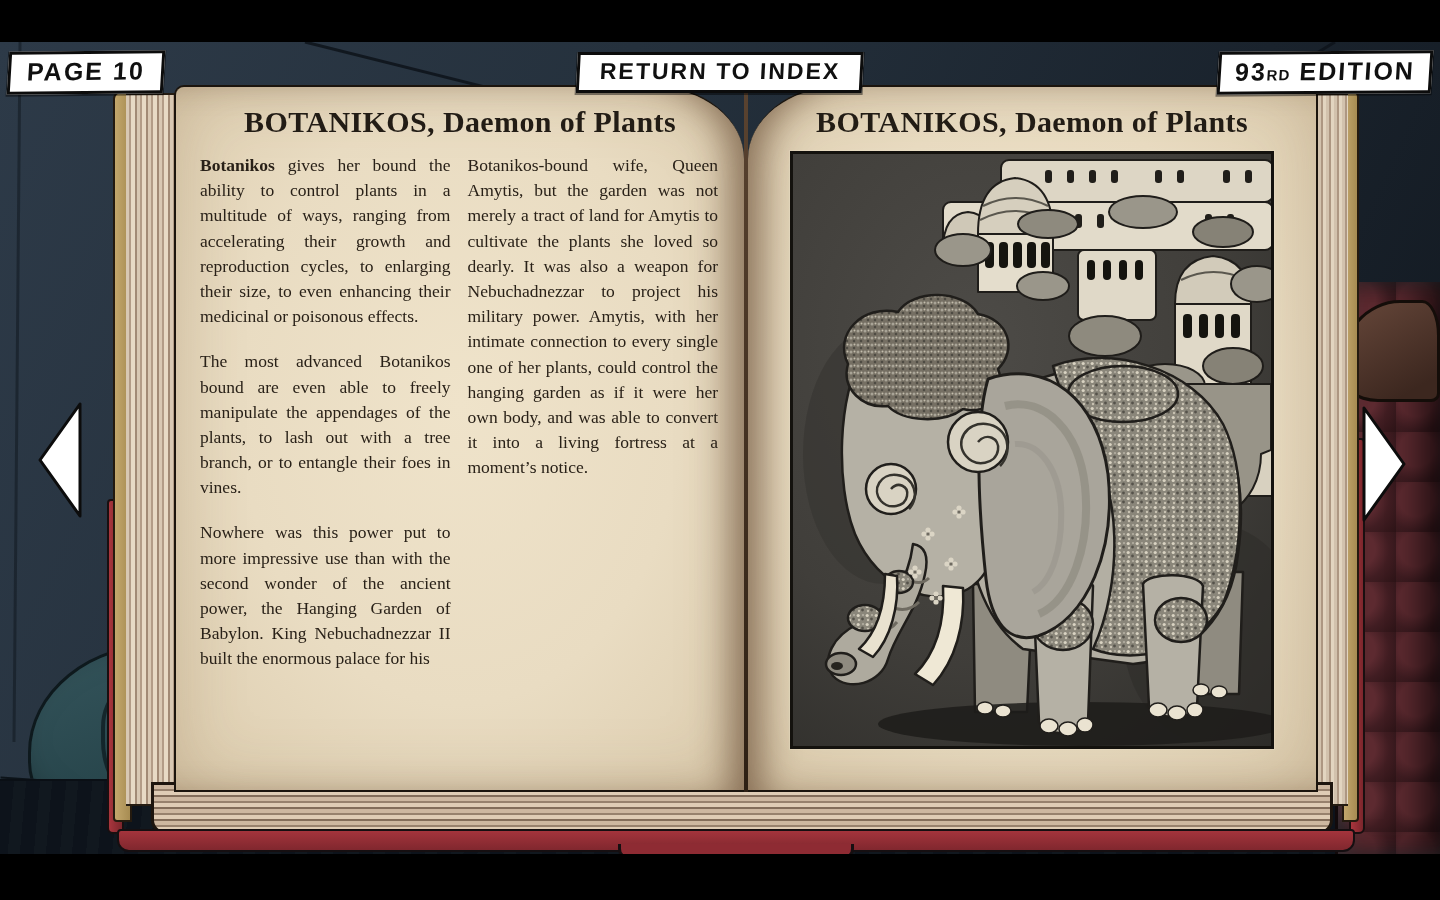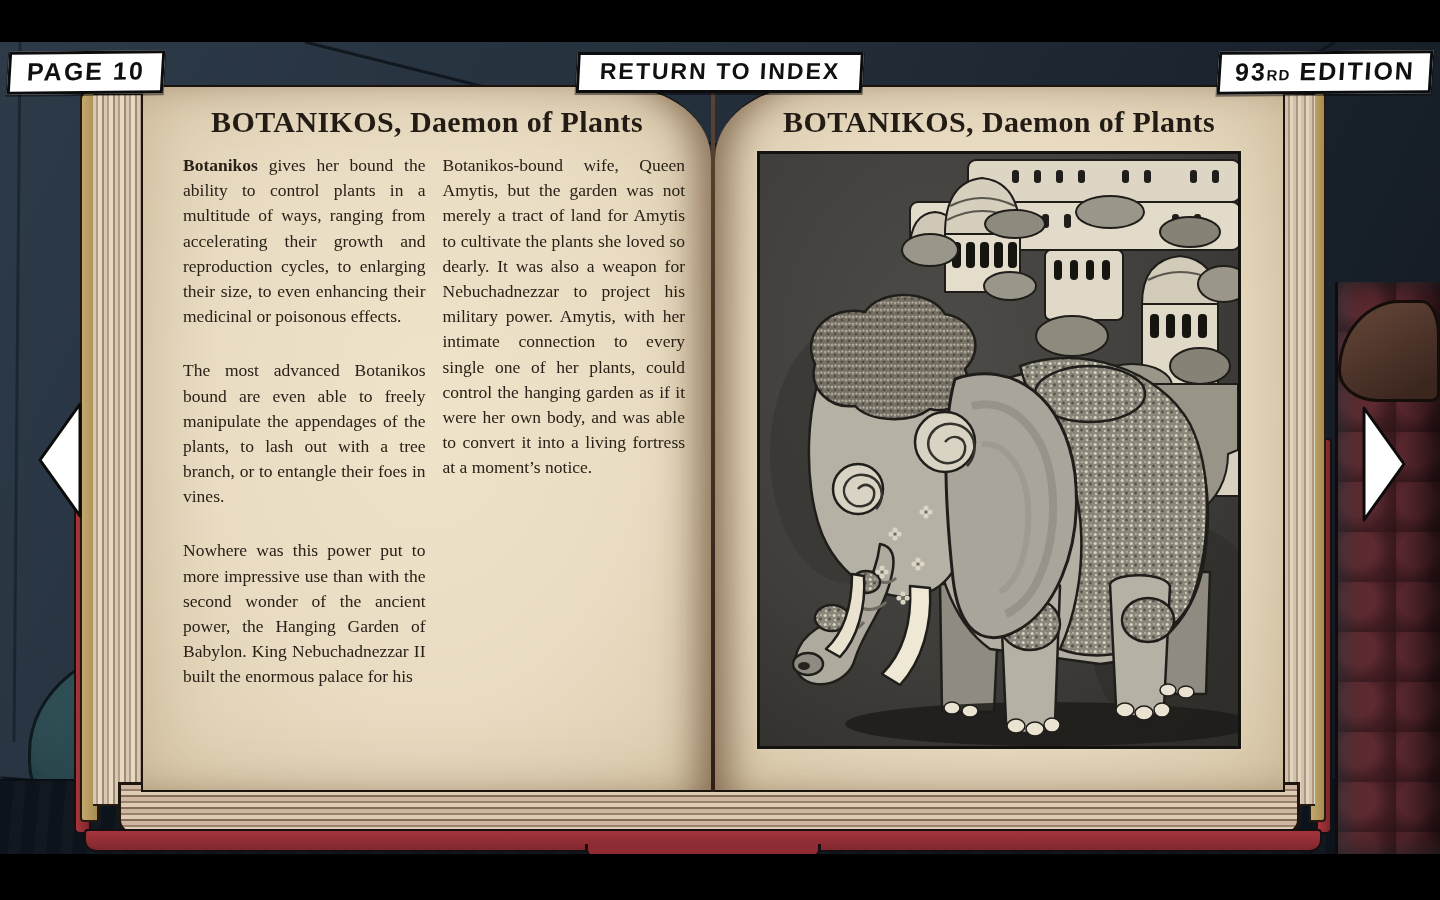--- a/index.html
+++ b/index.html
@@ -47,21 +47,21 @@
   #hud-edition{right:8px;top:51px;padding:3px 14px 5px;font-size:25px;letter-spacing:2px;
            transform:skewX(-4deg) rotate(-0.4deg);}
   #hud-edition .ord{font-size:15px;letter-spacing:1px;}
 
   
   .nav-arrow{position:absolute;z-index:25;width:50px;height:120px;cursor:pointer;}
   #nav-prev{left:34px;top:400px;}
   #nav-next{left:1360px;top:404px;}
 
   
-  #book{position:absolute;left:78px;top:85px;width:1250px;height:767px;z-index:10;}
+  #book{position:absolute;left:111px;top:85px;width:1250px;height:767px;z-index:10;}
 
   .edge-tan{position:absolute;background:linear-gradient(90deg,#c3a76c,#a78c52);
             border:2px solid #241a0f;}
   .edge-red{position:absolute;background:linear-gradient(90deg,#a8353d,#7c262c);
             border:2px solid #190f10;}
   #edge-left-tan{left:2px;top:6px;bottom:30px;width:15px;border-radius:8px 0 0 4px;}
   #edge-left-red{left:-4px;top:54%;bottom:18px;width:13px;border-radius:4px 0 0 6px;}
   #edge-right-tan{right:2px;top:6px;bottom:30px;width:13px;border-radius:0 6px 4px 0;}
   #edge-right-red{right:-4px;top:46%;bottom:18px;width:12px;border-radius:0 4px 6px 0;}
 
@@ -88,25 +88,25 @@
         box-shadow:inset 0 0 70px rgba(120,85,50,.22);}
   #page-left{border-right:none;border-radius:10px 92px 0 0/10px 74px 0 0;
         box-shadow:inset -26px 0 34px -12px rgba(70,40,20,.5), inset 0 0 70px rgba(120,85,50,.22);}
   #page-right{border-left:none;border-radius:92px 10px 0 0/74px 10px 0 0;
         box-shadow:inset 26px 0 34px -12px rgba(70,40,20,.5), inset 0 0 70px rgba(120,85,50,.22);}
   #crease{width:4px;background:linear-gradient(180deg,#5a4330,#2e2014);}
 
   .page-title{margin:18px 8px 12px;text-align:center;font-size:30px;font-weight:bold;
         letter-spacing:.4px;color:#221c15;
         font-family:"Liberation Serif","DejaVu Serif",serif;}
-  #columns{display:flex;gap:17px;padding:2px 26px 0 40px;}
+  #columns{display:flex;gap:17px;padding:2px 26px 0 24px;}
   .col{flex:1;}
   .col p{margin:0;text-align:justify;font-size:17.5px;line-height:1.44;color:#292118;
         font-family:"Liberation Serif","DejaVu Serif",serif;}
-  .col p + p{margin-top:29px;}
+  .col p + p{margin-top:20px;}
   .lead-bold{font-weight:bold;}
 
   #illu-frame{margin:6px auto 0;width:478px;height:592px;border:3px solid #14120e;
         background:#3c3b38;position:relative;box-shadow:0 0 0 1px rgba(240,230,210,.25);}
   #illu-frame svg{display:block;width:100%;height:100%;}
 </style>
 </head>
 <body>
 
 <div id="stage">

